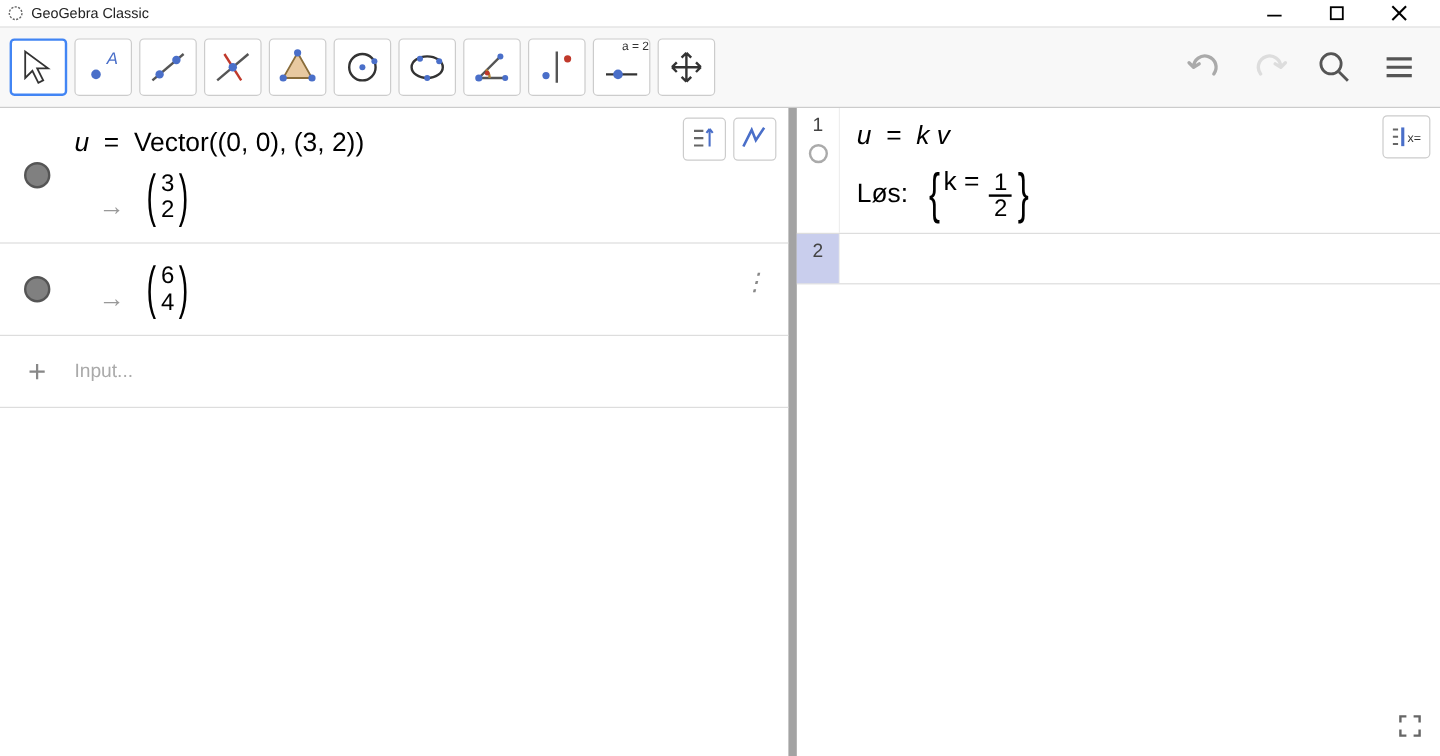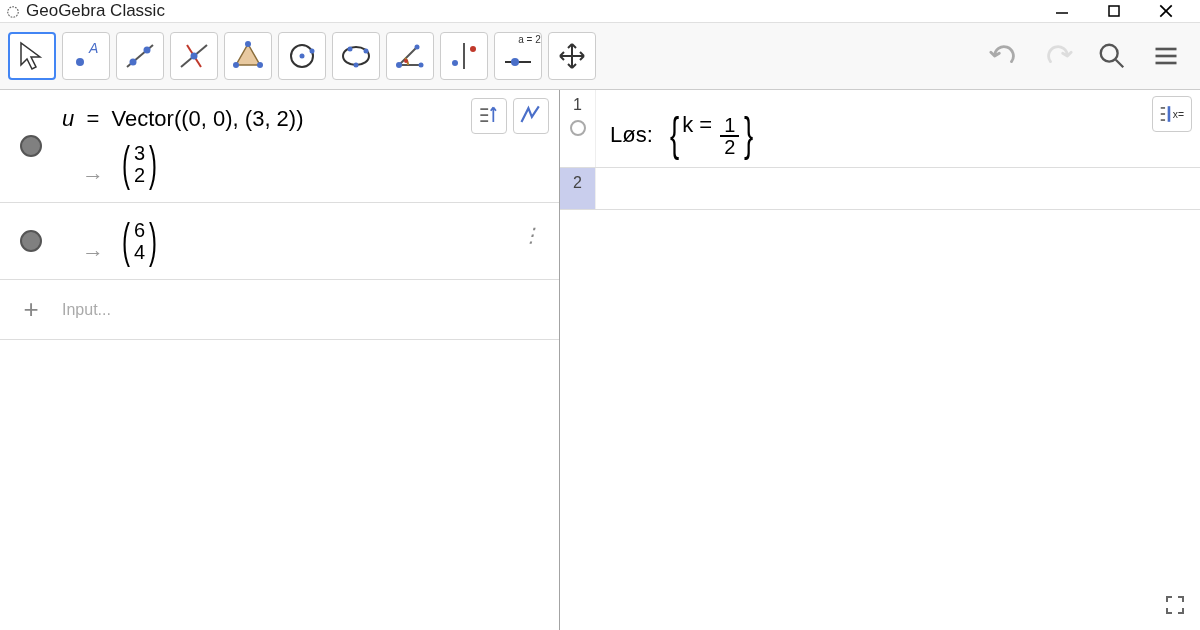--- a/index.html
+++ b/index.html
@@ -1,37 +1,37 @@
 <!DOCTYPE html>
 <html><head>
 <meta charset="utf-8">
 <style>
   * { box-sizing: border-box; margin: 0; padding: 0; font-family: Arial, sans-serif; }
   body { width: 1200px; height: 630px; background: #fff; overflow: hidden; }
 
   
-  .titlebar { height: 22px; display: flex; align-items: center; padding: 0 6px; font-size: 17px; color: #222; }
+  .titlebar { height: 22px; display: flex; align-items: center; padding: 0 6px; font-size: 12px; color: #222; }
   .titlebar .logo { width: 14px; height: 14px; margin-right: 6px; }
   .titlebar .spacer { flex: 1; }
   .win-controls { display: flex; gap: 36px; padding-right: 20px; }
   .win-btn { width: 16px; height: 16px; display: flex; align-items: center; justify-content: center; cursor: pointer; }
 
   
   .toolbar { height: 68px; background: #f8f8f8; border-top: 1px solid #e0e0e0; border-bottom: 1px solid #ccc; display: flex; align-items: center; padding: 0 8px; gap: 6px; }
   .tool-btn { width: 48px; height: 48px; border: 1px solid #ccc; border-radius: 4px; background: #fff; display: flex; align-items: center; justify-content: center; cursor: pointer; position: relative; }
   .tool-btn.active { border: 2px solid #4285f4; }
   .tool-btn svg { width: 34px; height: 34px; }
   .toolbar-right { margin-left: auto; display: flex; align-items: center; gap: 22px; padding-right: 10px; }
   .tb-icon { width: 32px; height: 32px; display:flex; align-items:center; justify-content:center; cursor:pointer; color:#555; }
 
   
   .main { display: flex; height: 540px; }
 
   
-  .algebra { width: 560px; border-right: 1px solid #a3a3a3; position: relative; }
+  .algebra { width: 664px; border-right: 7px solid #a3a3a3; position: relative; }
   .algebra-tools { position: absolute; right: 10px; top: 8px; display: flex; gap: 6px; }
   .alg-tool { width: 36px; height: 36px; border: 1px solid #ccc; border-radius: 4px; background:#fff; display:flex; align-items:center; justify-content:center; cursor:pointer; }
 
   .row { display:flex; border-bottom:1px solid #ddd; }
   .row-marker { width: 62px; display:flex; align-items:center; justify-content:center; }
   .circle-marker { width: 22px; height:22px; border-radius:50%; background:#808080; border: 2px solid #555; }
   .row-content { flex:1; padding: 16px 10px 16px 0; font-size: 22px; font-family: "Times New Roman", serif; font-style: italic; position:relative; }
   .row-content .line1 { margin-bottom: 10px; }
   .arrow-to { color:#999; font-style:normal; margin: 0 8px 0 20px; }
   .vec { display:inline-flex; align-items:center; }
@@ -282,20 +282,25 @@
         </svg>
       </div>
     </div>
 
     <div class="cas-row">
       <div class="cas-num-col">
         <span class="cas-num">1</span>
         <span class="cas-radio"></span>
       </div>
       <div class="cas-content">
+        <div class="eq">
+          <span class="ital">u</span>
+          <span> &nbsp;=&nbsp; </span>
+          <span class="ital">k v</span>
+        </div>
         <div class="solve-line">
           <span style="color:#000000; font-style:normal; margin-right:14px;">Løs:</span>
           <span class="brace">{</span>
           <span>
             <span>k</span>
             <span style="font-style:normal"> = </span>
             <span class="frac">
               <span class="top">1</span>
               <span class="bot">2</span>
             </span>

